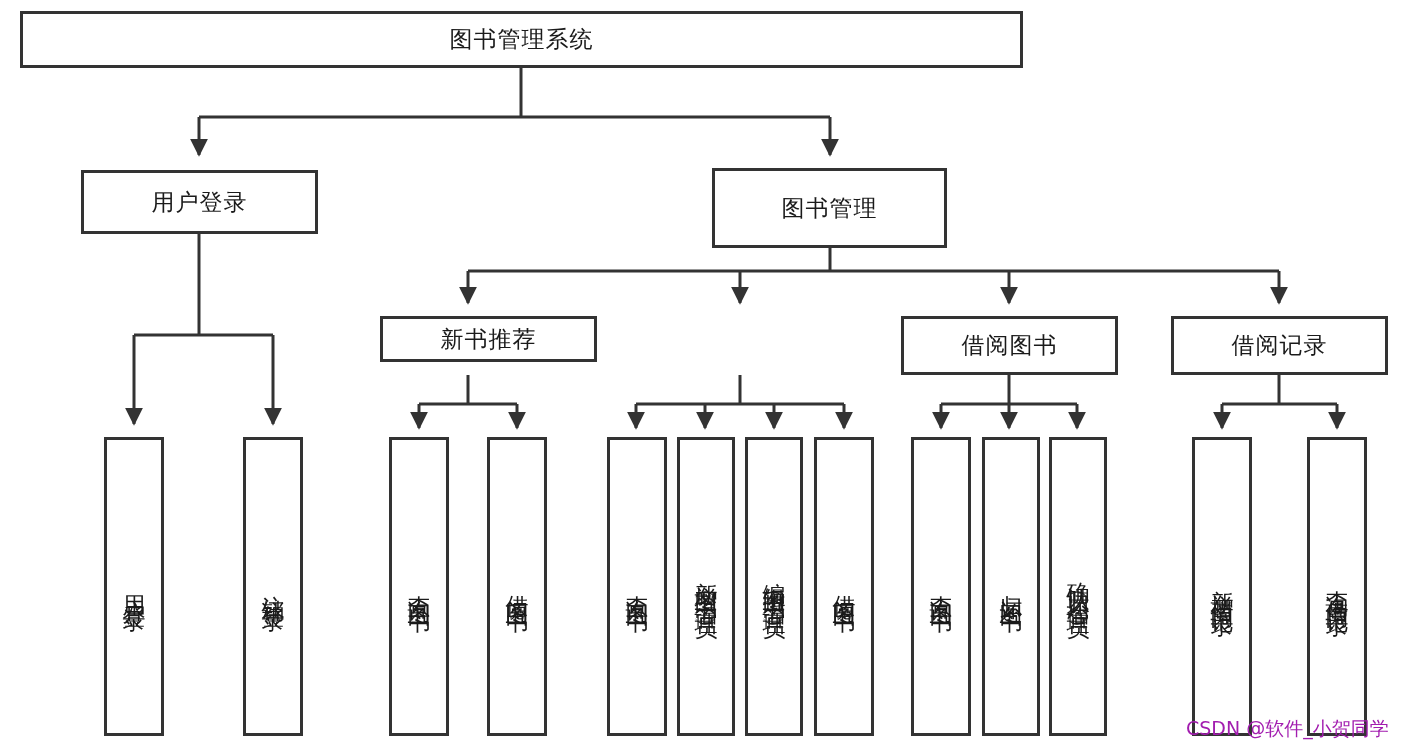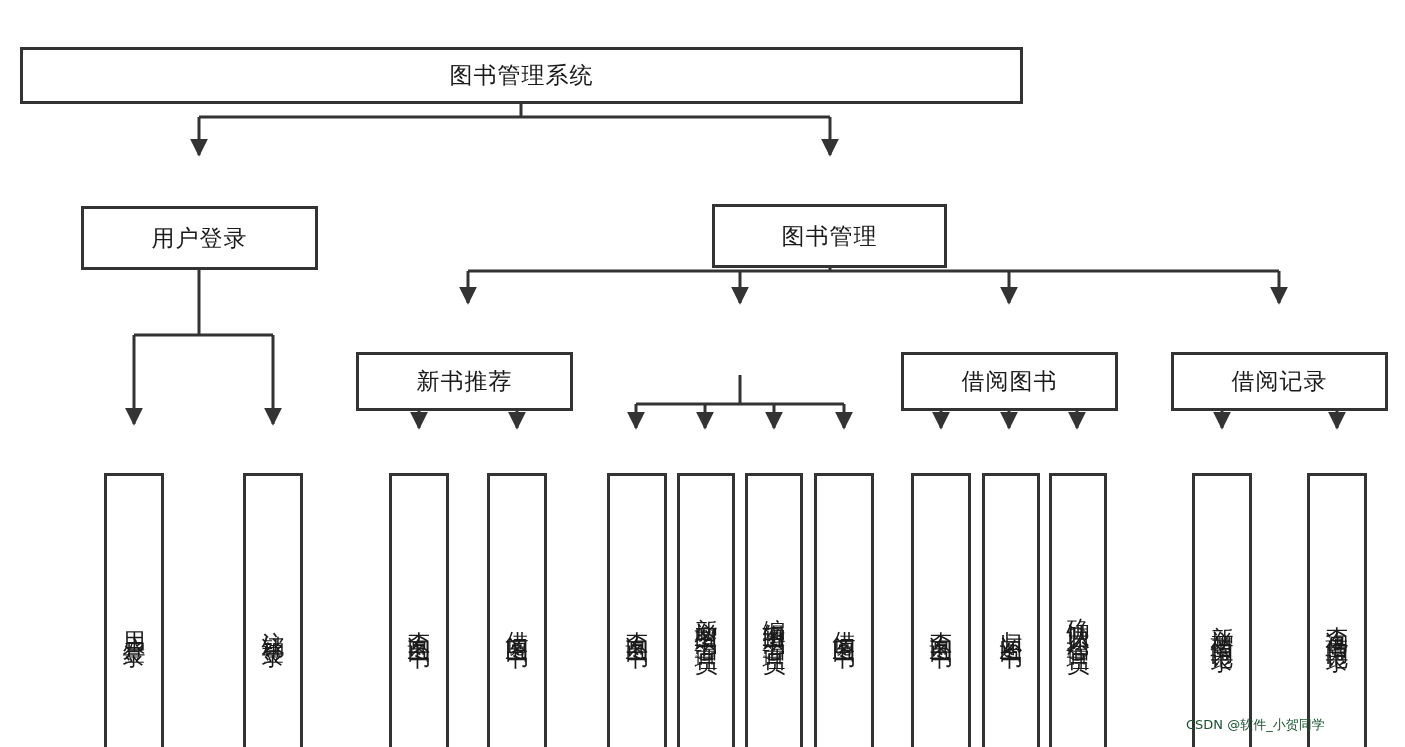--- a/index.html
+++ b/index.html
@@ -19,21 +19,20 @@
   }
   .node {
     position: absolute;
     box-sizing: border-box;
     border: 3px solid #333333;
     background: #ffffff;
     display: flex;
     align-items: center;
     justify-content: center;
     color: #1a1a1a;
-    margin-top: 36px;
   }
   .node.horiz {
     font-size: 23px;
     letter-spacing: 1px;
   }
   .node.vert {
     writing-mode: vertical-rl;
     text-orientation: upright;
     font-size: 23px;
     letter-spacing: 5px;
@@ -53,22 +52,22 @@
     left: 0;
     top: 0;
     width: 1405px;
     height: 747px;
     pointer-events: none;
   }
   .watermark {
     position: absolute;
     left: 1186px;
     top: 716px;
-    font-size: 13px;
-    color: #14532d;
+    font-size: 19px;
+    color: #a21caf;
     white-space: nowrap;
     font-family: "DejaVu Sans", "Liberation Sans", sans-serif;
   }
 </style>
 </head>
 <body>
 
 <div id="canvas">
 
   <svg class="links" viewBox="0 0 1405 747">
@@ -121,25 +120,25 @@
     </g>
   </svg>
 
   <div class="node horiz" style="left:20px; top:11px; width:1003px; height:57px;">
     <span>图书管理系统</span>
   </div>
 
   <div class="node horiz" style="left:81px; top:170px; width:237px; height:64px;">
     <span>用户登录</span>
   </div>
-  <div class="node horiz" style="left:712px; top:168px; width:235px; height:64px;">
+  <div class="node horiz" style="left:712px; top:168px; width:235px; height:80px;">
     <span>图书管理</span>
   </div>
 
-  <div class="node horiz" style="left:356px; top:316px; width:217px; height:59px;">
+  <div class="node horiz" style="left:380px; top:316px; width:217px; height:46px;">
     <span>新书推荐</span>
   </div>
   <div class="node horiz" style="left:901px; top:316px; width:217px; height:59px;">
     <span>借阅图书</span>
   </div>
   <div class="node horiz" style="left:1171px; top:316px; width:217px; height:59px;">
     <span>借阅记录</span>
   </div>
 
   <div class="node vert" style="left:104px; top:437px; width:60px; height:299px;">

